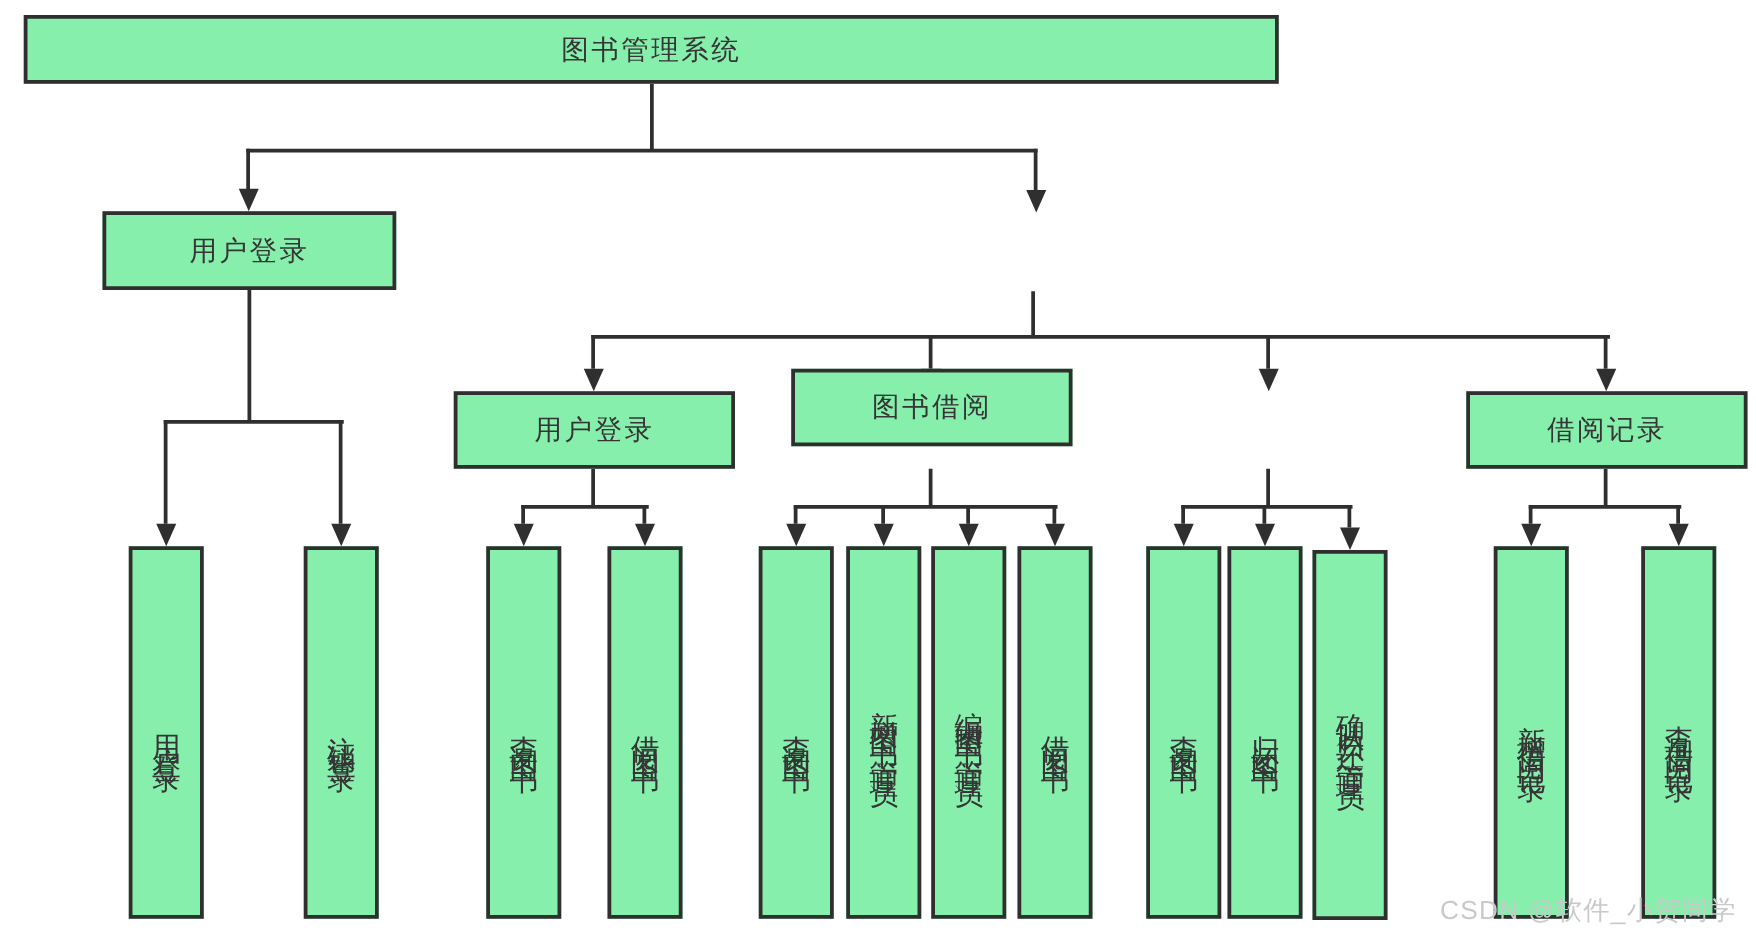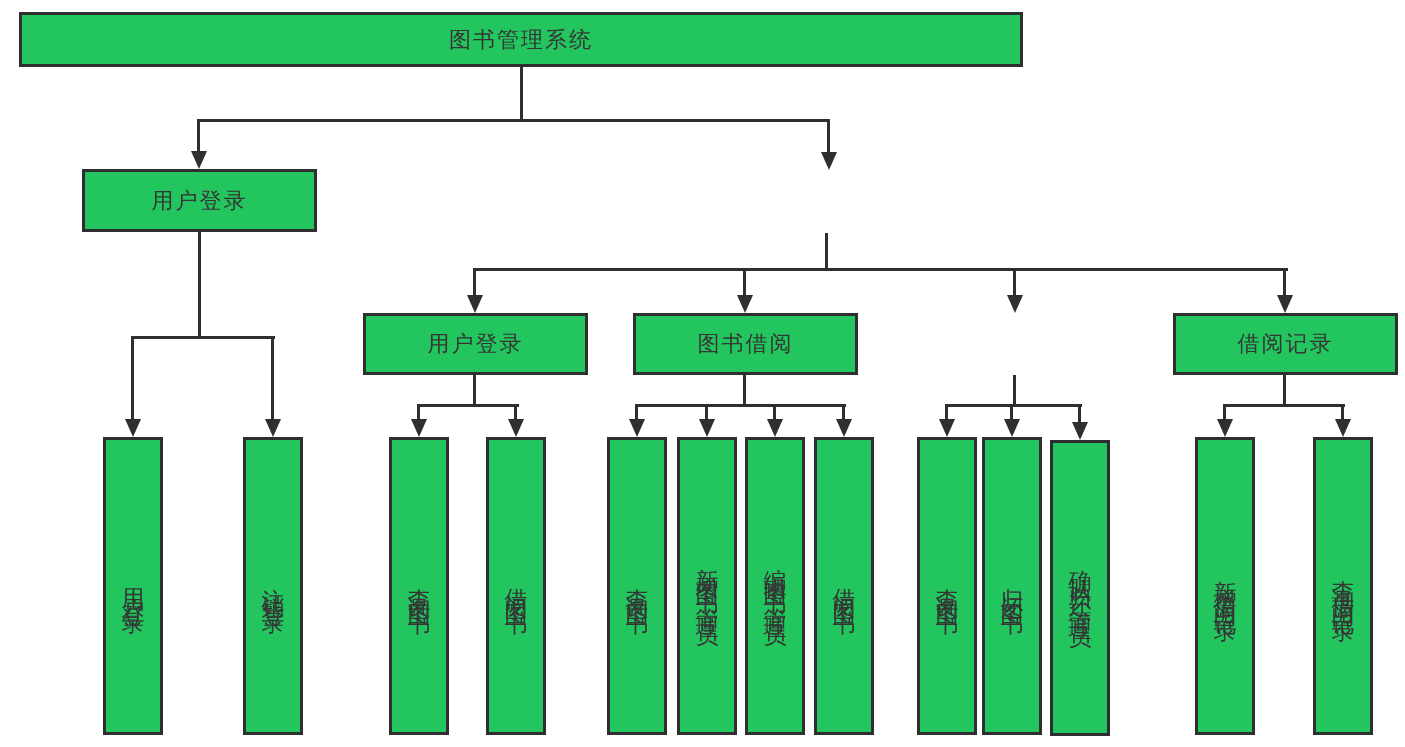--- a/index.html
+++ b/index.html
@@ -12,21 +12,21 @@
     position: relative;
     width: 1405px;
     height: 747px;
     background: #ffffff;
     overflow: hidden;
   }
   .node {
     position: absolute;
     box-sizing: border-box;
     border: 3px solid #2f2f2f;
-    background: #22c55e;
+    background: #86efac;
     color: #353535;
     display: flex;
     align-items: center;
     justify-content: center;
     z-index: 2;
   }
   .node.h-label {
     font-size: 22px;
     letter-spacing: 2px;
   }
@@ -65,41 +65,42 @@
 </head>
 <body>
 
 <div id="canvas">
 
   <div class="node h-label" style="left:19px;top:12px;width:1004px;height:55px">图书管理系统</div>
 
   <div class="node h-label" style="left:82px;top:169px;width:235px;height:63px">用户登录</div>
 
   <div class="node h-label" style="left:363px;top:313px;width:225px;height:62px">用户登录</div>
-  <div class="node h-label" style="left:633px;top:313px;width:225px;height:62px">图书借阅</div>
+  <div class="node h-label" style="left:633px;top:295px;width:225px;height:62px">图书借阅</div>
   <div class="node h-label" style="left:1173px;top:313px;width:225px;height:62px">借阅记录</div>
 
   <div class="node v-label" style="left:103px;top:437px;width:60px;height:298px">用户登录</div>
   <div class="node v-label" style="left:243px;top:437px;width:60px;height:298px">注销登录</div>
 
   <div class="node v-label" style="left:389px;top:437px;width:60px;height:298px">查询图书</div>
   <div class="node v-label" style="left:486px;top:437px;width:60px;height:298px">借阅图书</div>
 
   <div class="node v-label" style="left:607px;top:437px;width:60px;height:298px">查询图书</div>
   <div class="node v-label" style="left:677px;top:437px;width:60px;height:298px">新增图书（管理员）</div>
   <div class="node v-label" style="left:745px;top:437px;width:60px;height:298px">编辑图书（管理员）</div>
   <div class="node v-label" style="left:814px;top:437px;width:60px;height:298px">借阅图书</div>
 
   <div class="node v-label" style="left:917px;top:437px;width:60px;height:298px">查询图书</div>
   <div class="node v-label" style="left:982px;top:437px;width:60px;height:298px">归还图书</div>
   <div class="node v-label" style="left:1050px;top:440px;width:60px;height:296px">确认归还（管理员）</div>
 
   <div class="node v-label" style="left:1195px;top:437px;width:60px;height:298px">新增借阅记录</div>
   <div class="node v-label" style="left:1313px;top:437px;width:60px;height:298px">查询借阅记录</div>
 
+  <div class="watermark">CSDN @软件_小贺同学</div>
 
 <div class="seg" style="left: 520px; top: 67px; width: 3px; height: 53px;"></div>
     <div class="seg" style="left: 197px; top: 119px; width: 633px; height: 3px;"></div>
     <div class="seg" style="left: 197px; top: 119px; width: 3px; height: 33px;"></div>
     <div class="seg" style="left: 827px; top: 119px; width: 3px; height: 33px;"></div>
     <div class="seg" style="left: 198px; top: 232px; width: 3px; height: 106px;"></div>
     <div class="seg" style="left: 131px; top: 336px; width: 144px; height: 3px;"></div>
     <div class="seg" style="left: 131px; top: 336px; width: 3px; height: 83px;"></div>
     <div class="seg" style="left: 271px; top: 336px; width: 3px; height: 83px;"></div>
     <div class="seg" style="left: 825px; top: 233px; width: 3px; height: 37px;"></div>

